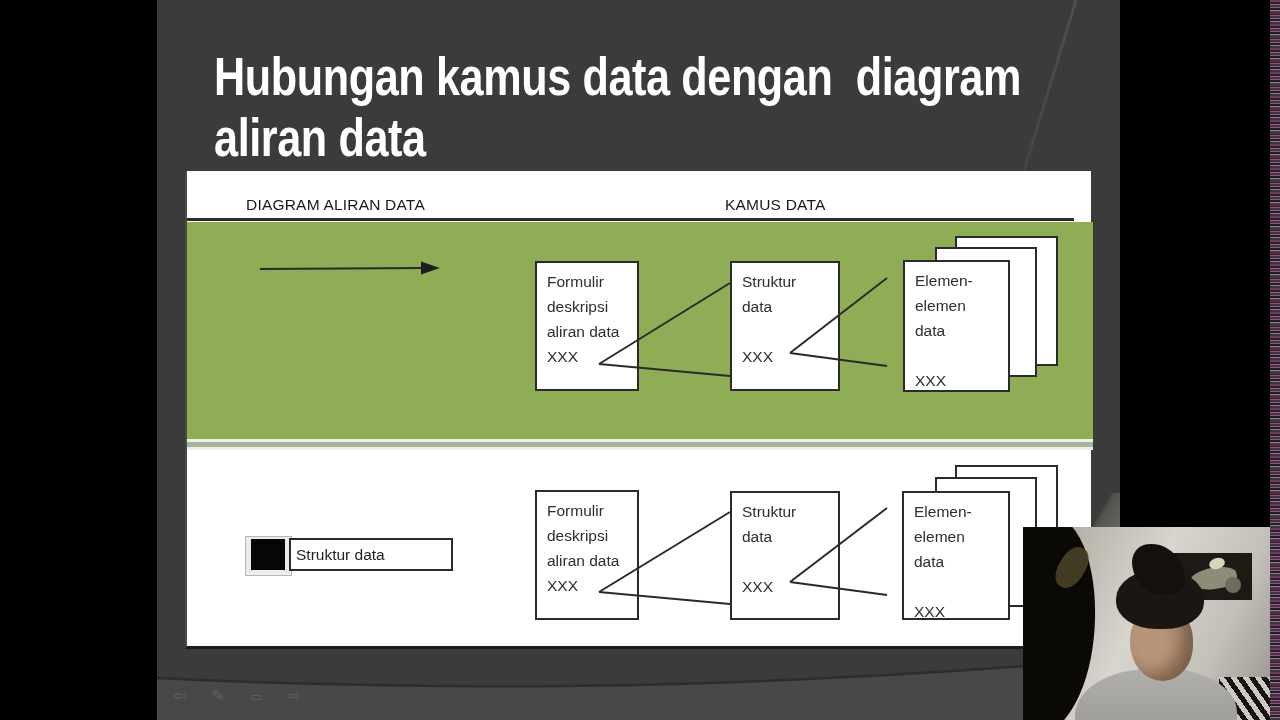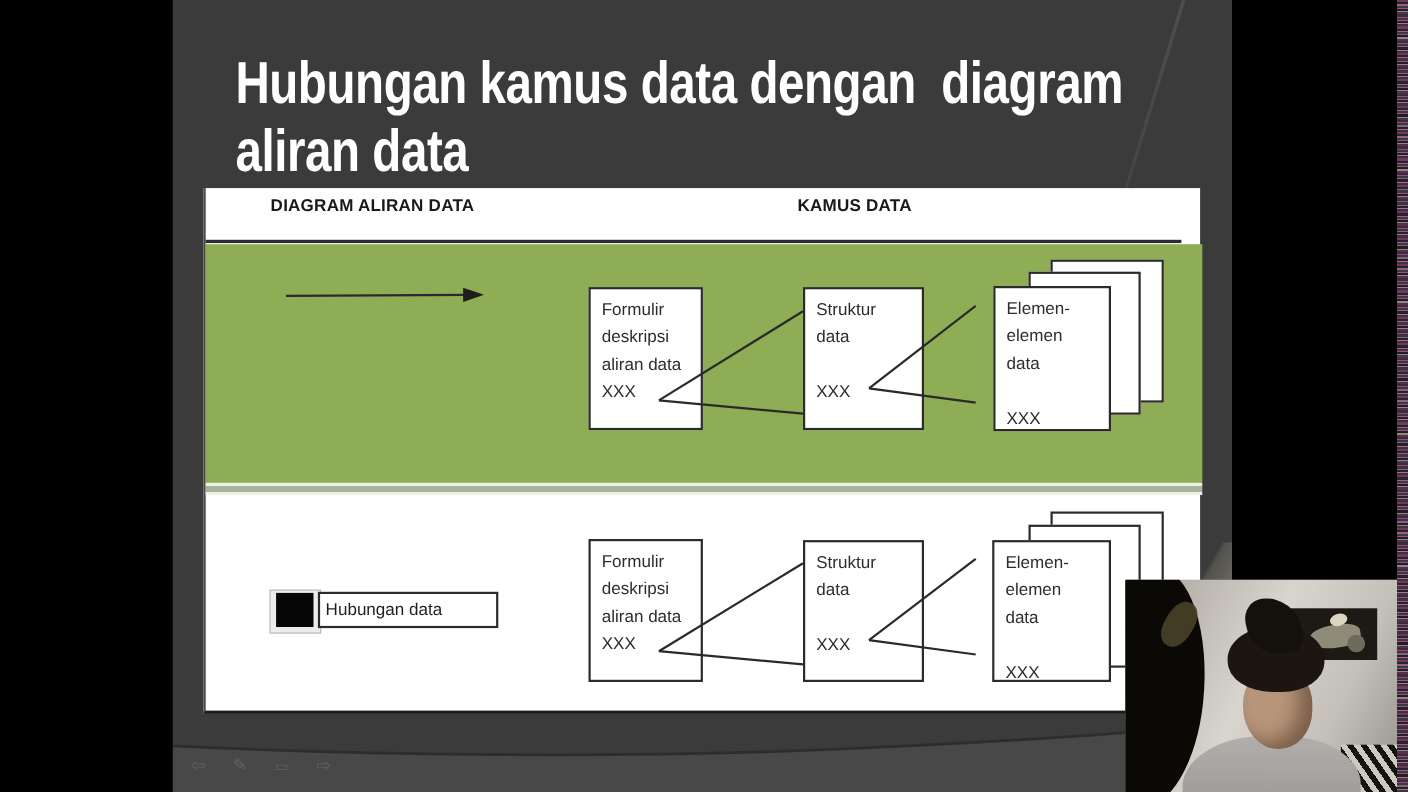--- a/index.html
+++ b/index.html
@@ -17,21 +17,21 @@
            background:linear-gradient(120deg, rgba(0,0,0,0) 46%, #57564f 54%, #6e6d66);
            opacity:.85; }
 
   .page-title { position:absolute; left:57px; top:46px; color:#fff; font-weight:700;
            font-size:54px; line-height:61px; letter-spacing:-.5px; }
   .t-line { transform:scaleX(.8); transform-origin:left center; white-space:pre; }
 
   
   .diagram { position:absolute; left:28px; top:171px; width:906px; height:478px;
            background:#fff; border-left:2px solid #4a4a4a; border-bottom:3px solid #1c1c1c; }
-  .hdr { position:absolute; top:8px; font-size:15.5px; font-weight:700; color:#191919;
+  .hdr { position:absolute; top:25px; font-size:15.5px; font-weight:400; color:#191919;
            letter-spacing:.2px; }
   .hdr-left  { left:59px; }
   .hdr-right { left:538px;text-align:right; }
   .hdr-rule { position:absolute; left:0; top:47px; width:887px; height:3px; background:#2c2c2c; }
   .green-band { position:absolute; left:0; top:51px; width:906px; height:217px; background:#8fad55; }
   .band-divider { position:absolute; left:0; top:268px; width:906px; height:11px;
            background:linear-gradient(180deg,#edf1e2 0 3px,#a9b29f 3px 8px,#edf1e2 8px 11px); }
 
   .doc-box { position:absolute; background:#fff; border:2px solid #2b2b2b;
            padding:6px 0 12px 10px; font-size:15.5px; line-height:25px; color:#2d2d2d;
@@ -161,21 +161,21 @@
         <div class="bl">Elemen-</div>
         <div class="bl">elemen</div>
         <div class="bl">data</div>
         <div class="bl"></div>
         <div class="bl">XXX</div>
       </div>
 
       <div class="store-shadow"></div>
       <div class="store-square"></div>
       <div class="store-labelbox">
-        <span>Hubungan data</span>
+        <span>Struktur data</span>
       </div>
 
       <svg class="lines-svg" viewBox="0 0 906 475">
         <g stroke="#2a2a2a" stroke-width="2" fill="none">
           <line x1="73" y1="98" x2="236" y2="97"></line>
           <path d="M412,193 L543,112"></path>
           <path d="M412,193 L543,205"></path>
           <path d="M603,182 L700,107"></path>
           <path d="M603,182 L700,195"></path>
           <path d="M412,421 L543,341"></path>

